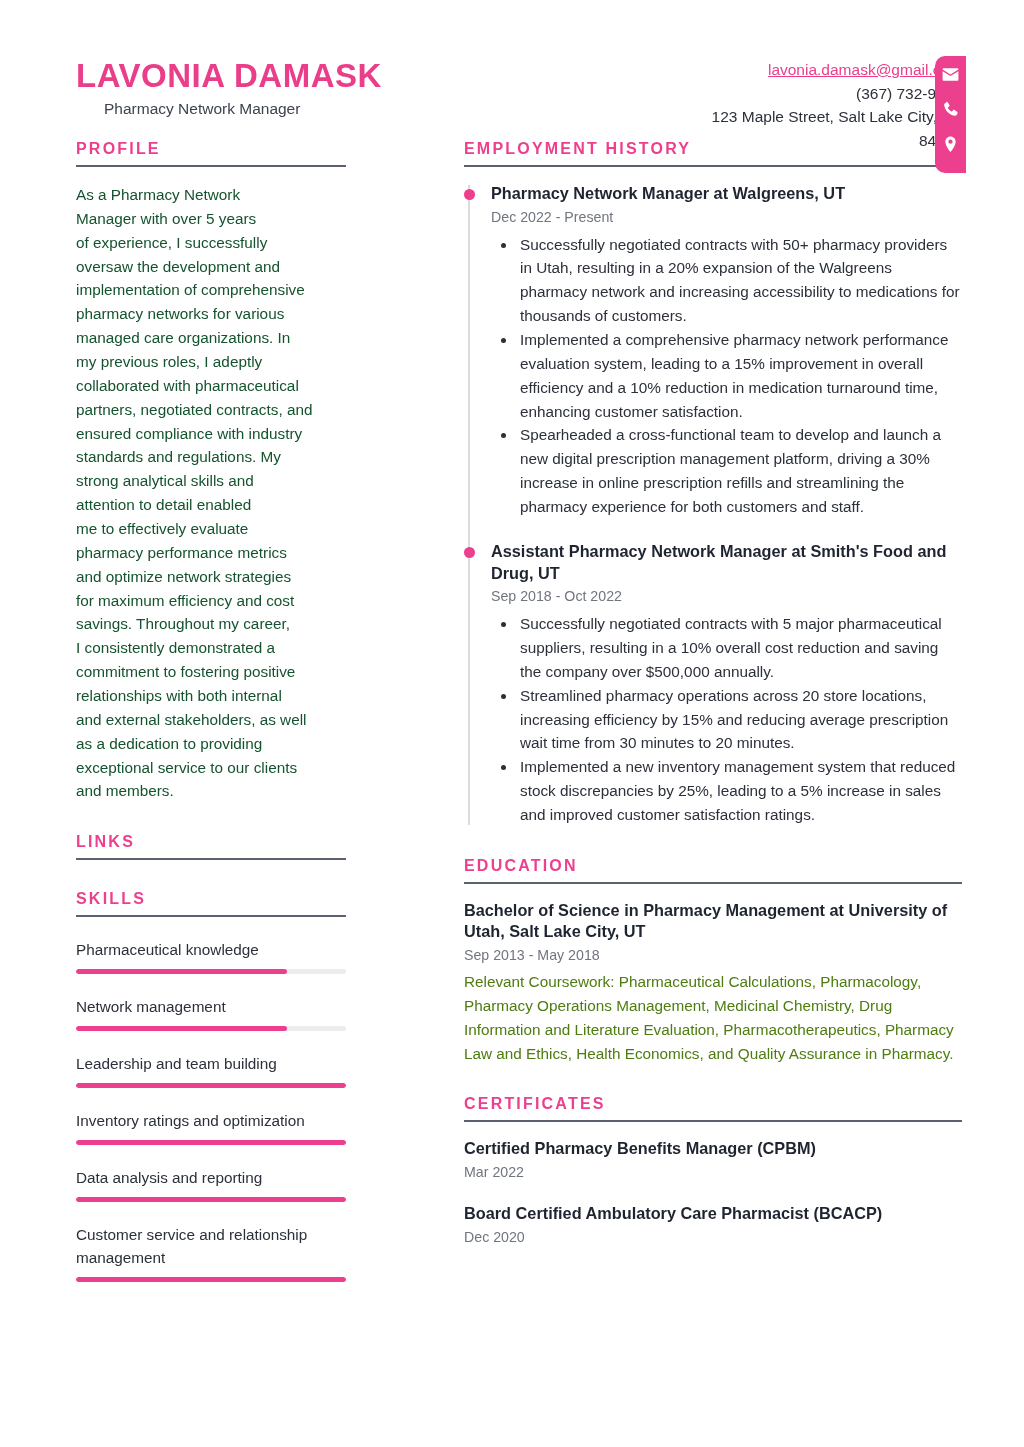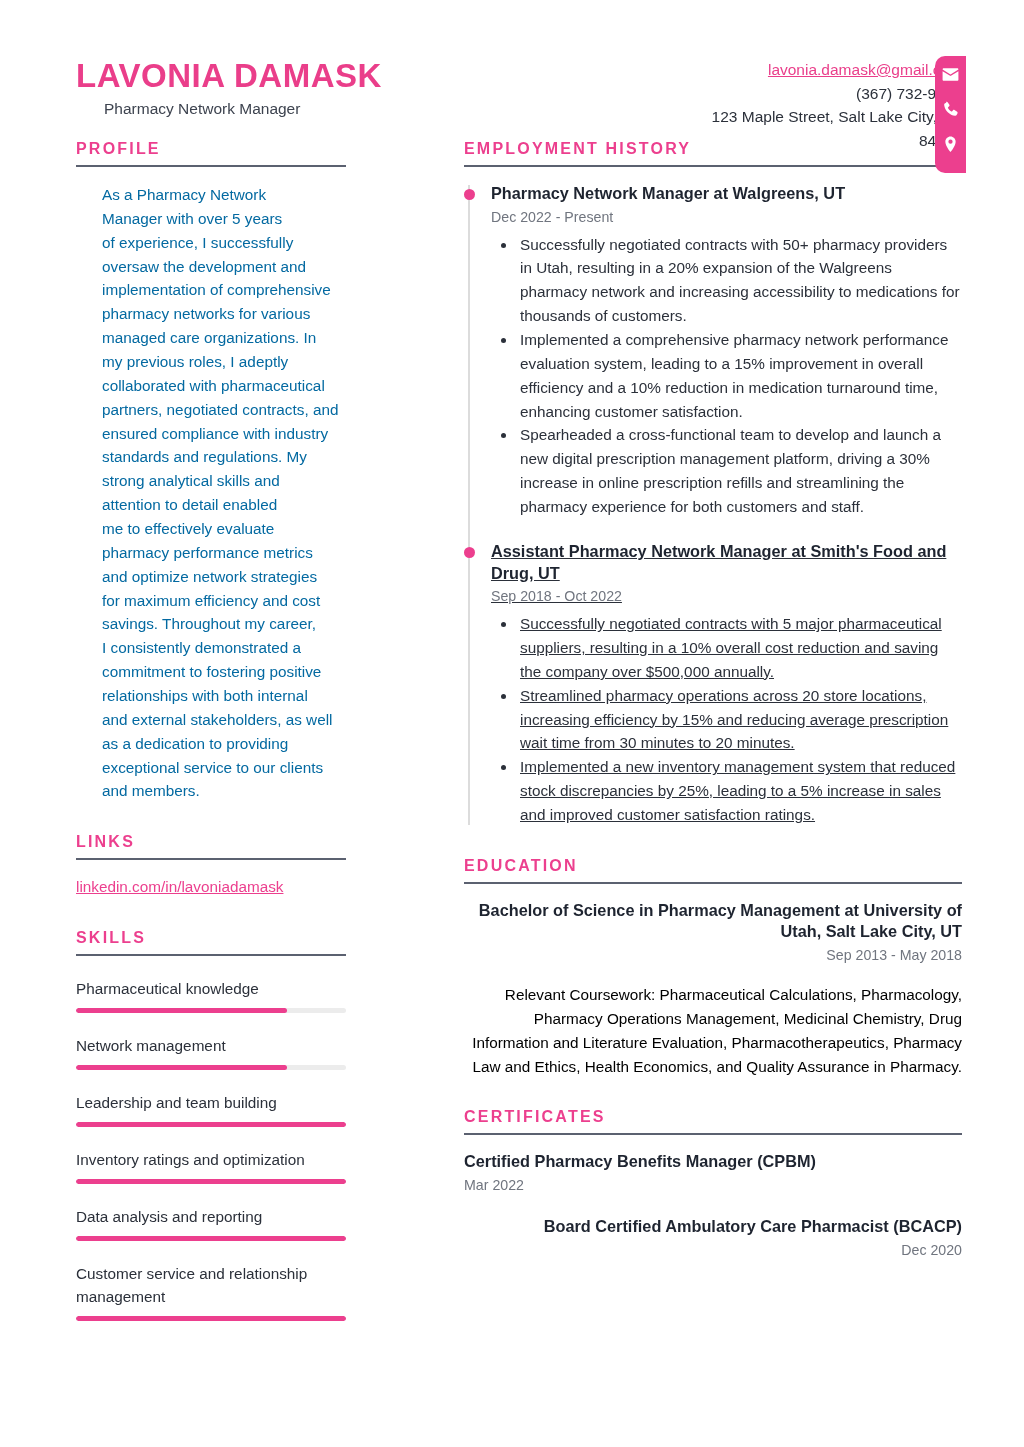--- a/index.html
+++ b/index.html
@@ -123,23 +123,22 @@
     height: 2px;
     background: #5b6170;
     margin-bottom: 16px;
   }
   .section { margin-bottom: 30px; }
 
   
   .profile-text {
     font-size: 15.3px;
     line-height: 1.56;
-    color: #0369a1;
+    color: #14532d;
     white-space: pre-line;
-    margin-left: 26px;
   }
 
   
   .link-item {
     font-size: 15.3px;
     color: #ec3f8e;
     text-decoration: underline;
     line-height: 1.5;
     word-break: break-all;
   }
@@ -174,21 +173,21 @@
   .timeline::before {
     content: "";
     position: absolute;
     left: 4px;
     top: 2px;
     bottom: 2px;
     width: 2px;
     background: #dcdcdc;
   }
   .job { position: relative; margin-bottom: 22px; }
-  .job:last-child { margin-bottom: 4px; text-decoration: underline; }
+  .job:last-child { margin-bottom: 4px; }
   .job .dot {
     position: absolute;
     left: -27px;
     top: 6px;
     width: 11px;
     height: 11px;
     border-radius: 50%;
     background: #ec3f8e;
   }
   .job-head {
@@ -211,38 +210,38 @@
   .job ul li {
     font-size: 15.3px;
     line-height: 1.56;
     color: #2b303a;
     margin-bottom: 0px;
     padding-left: 3px;
   }
 
   
   .entry { margin-bottom: 20px; }
-  .entry:last-child { margin-bottom: 0; text-align: right; }
+  .entry:last-child { margin-bottom: 0; }
   .entry-head {
     font-size: 16.3px;
     font-weight: bold;
     color: #1e2430;
     line-height: 1.33;
   }
   .entry-date {
     font-size: 14.2px;
     color: #70757f;
     margin-top: 3px;
     line-height: 1.4;
   }
   .entry-desc {
     font-size: 15.3px;
     line-height: 1.56;
-    color: #000000;
-    margin-top: 17px;
+    color: #4d7c0f;
+    margin-top: 4px;
   }
 </style>
 </head>
 <body>
 
 <div class="page">
 
   <div class="header">
     <div class="name-block">
       <div class="full-name">LAVONIA DAMASK</div>
@@ -307,23 +306,20 @@
 relationships with both internal
 and external stakeholders, as well
 as a dedication to providing
 exceptional service to our clients
 and members.</div>
       </div>
 
       <div class="section">
         <div class="sec-title">LINKS</div>
         <div class="sec-rule"></div>
-        <div>
-          <div class="link-item">linkedin.com/in/lavoniadamask</div>
-        </div>
       </div>
 
       <div class="section">
         <div class="sec-title">SKILLS</div>
         <div class="sec-rule"></div>
         <div id="skills-list">
             <div class="skill">
               <div class="skill-label">Pharmaceutical knowledge</div>
               <div class="skill-track">
                 <div class="skill-fill" style="width: 78%;"></div>

